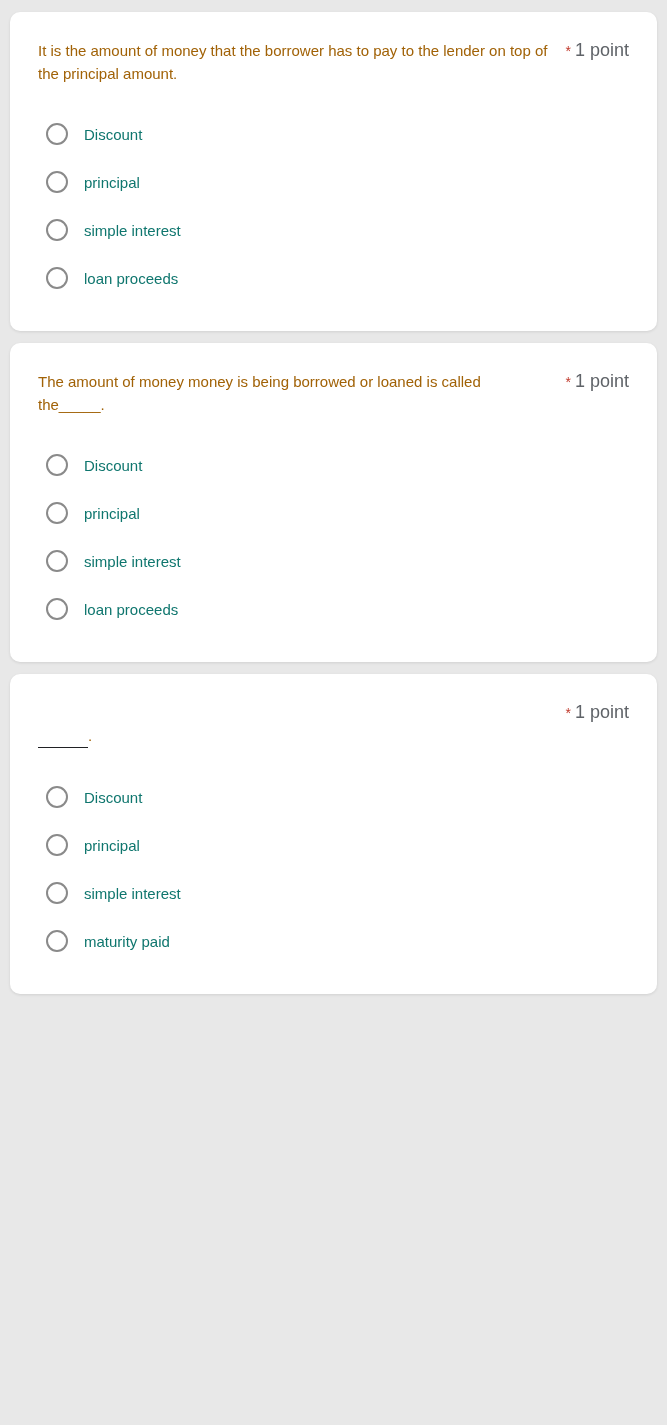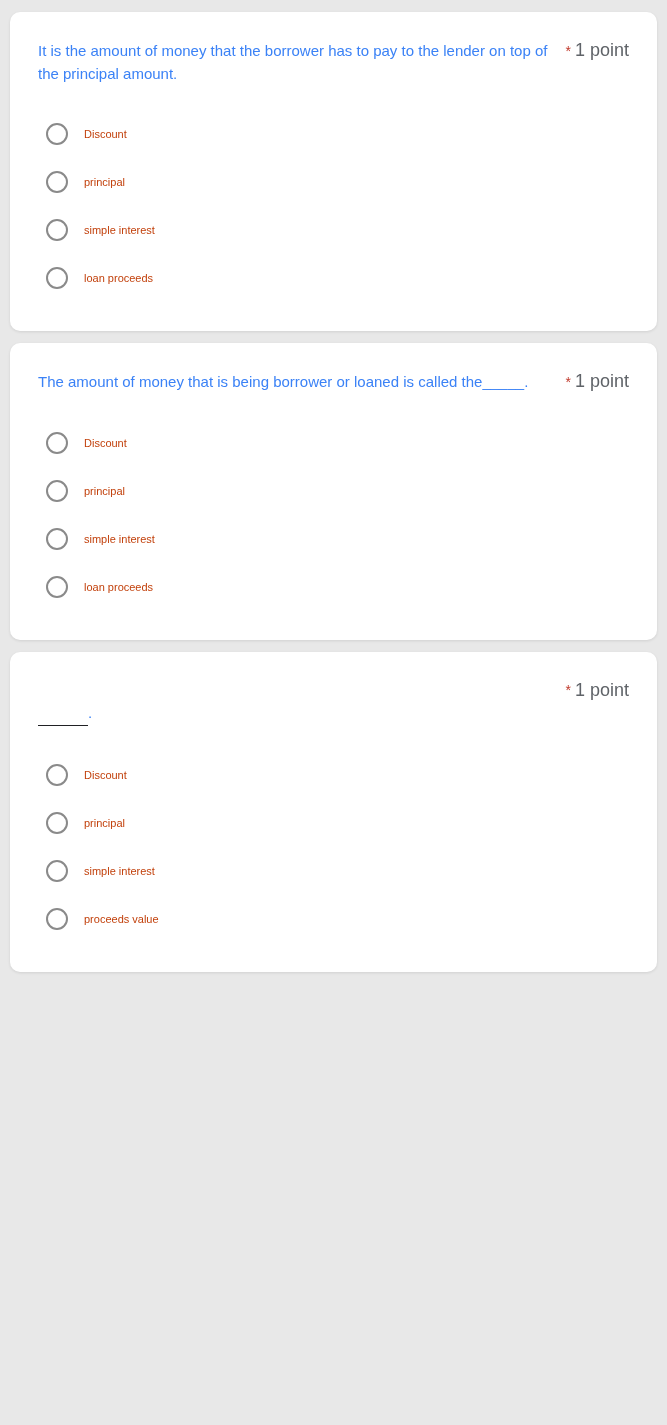--- a/index.html
+++ b/index.html
@@ -25,21 +25,21 @@
 
     .question-header {
       display: flex;
       justify-content: space-between;
       align-items: flex-start;
       margin-bottom: 28px;
     }
 
     .question-text {
       font-size: 15px;
-      color: #3b82f6;
+      color: #a16207;
       line-height: 1.5;
       flex: 1;
       padding-right: 16px;
     }
 
     .question-meta {
       display: flex;
       align-items: center;
       gap: 4px;
       white-space: nowrap;
@@ -74,22 +74,22 @@
     .radio-circle {
       width: 22px;
       height: 22px;
       border-radius: 50%;
       border: 2px solid #8a8a8a;
       flex-shrink: 0;
       background: transparent;
     }
 
     .option-label {
-      font-size: 11px;
-      color: #c2410c;
+      font-size: 15px;
+      color: #0f766e;
     }
 
     .underline {
       display: inline-block;
       border-bottom: 1.5px solid #202124;
       min-width: 50px;
     }
   </style>
 </head>
 <body>
@@ -117,21 +117,21 @@
     </li>
     <li class="option-item">
       <div class="radio-circle"></div>
       <span class="option-label">loan proceeds</span>
     </li>
   </ul>
 </div>
 
 <div class="question-card">
   <div class="question-header">
-    <div class="question-text">The amount of money that is being borrower or loaned is called the_____.</div>
+    <div class="question-text">The amount of money money is being borrowed or loaned is called the_____.</div>
     <div class="question-meta">
       <span class="required-star">*</span>
       <span class="points-label">1 point</span>
     </div>
   </div>
   <ul class="options-list">
     <li class="option-item">
       <div class="radio-circle"></div>
       <span class="option-label">Discount</span>
     </li>
@@ -169,16 +169,16 @@
     <li class="option-item">
       <div class="radio-circle"></div>
       <span class="option-label">principal</span>
     </li>
     <li class="option-item">
       <div class="radio-circle"></div>
       <span class="option-label">simple interest</span>
     </li>
     <li class="option-item">
       <div class="radio-circle"></div>
-      <span class="option-label">proceeds value</span>
+      <span class="option-label">maturity paid</span>
     </li>
   </ul>
 </div>
 
 </body></html>

